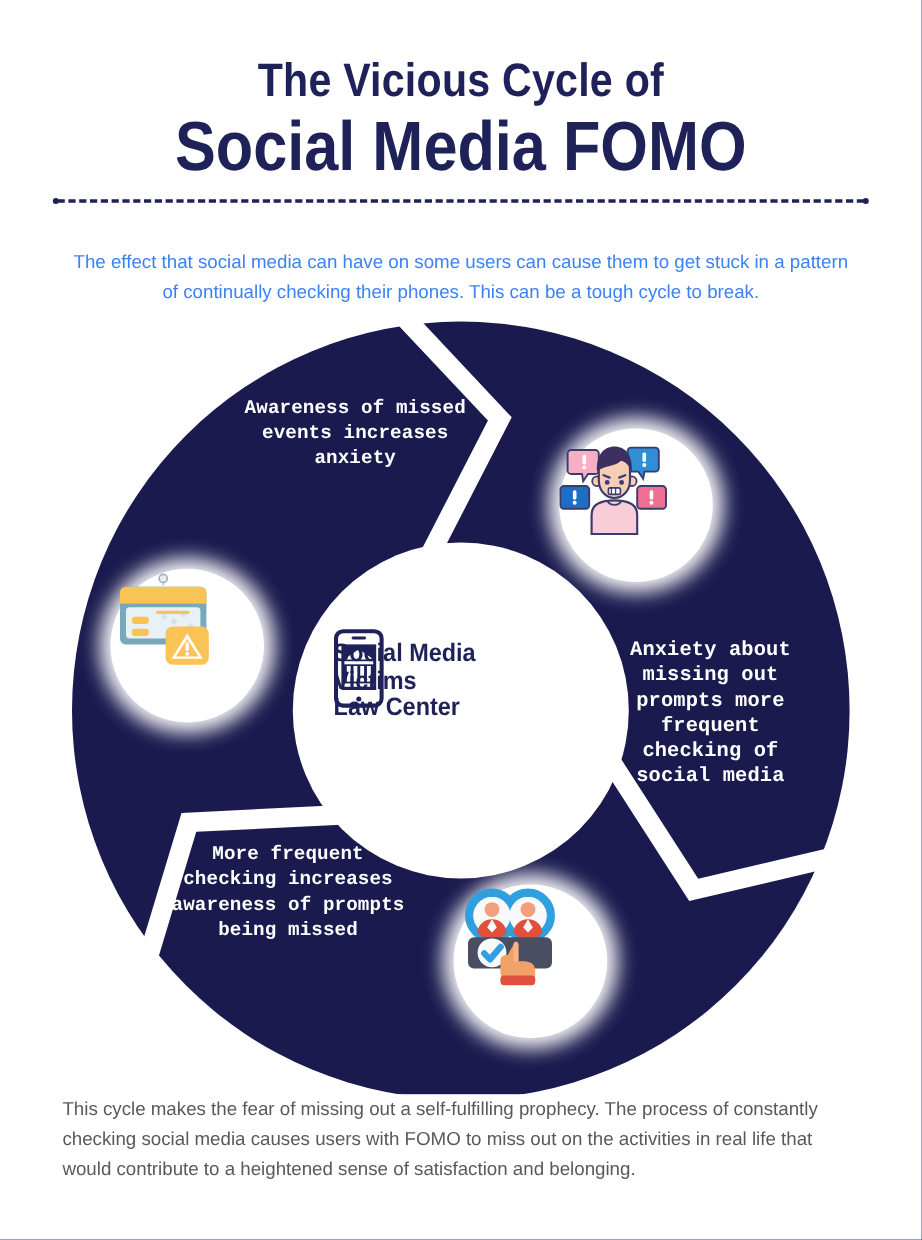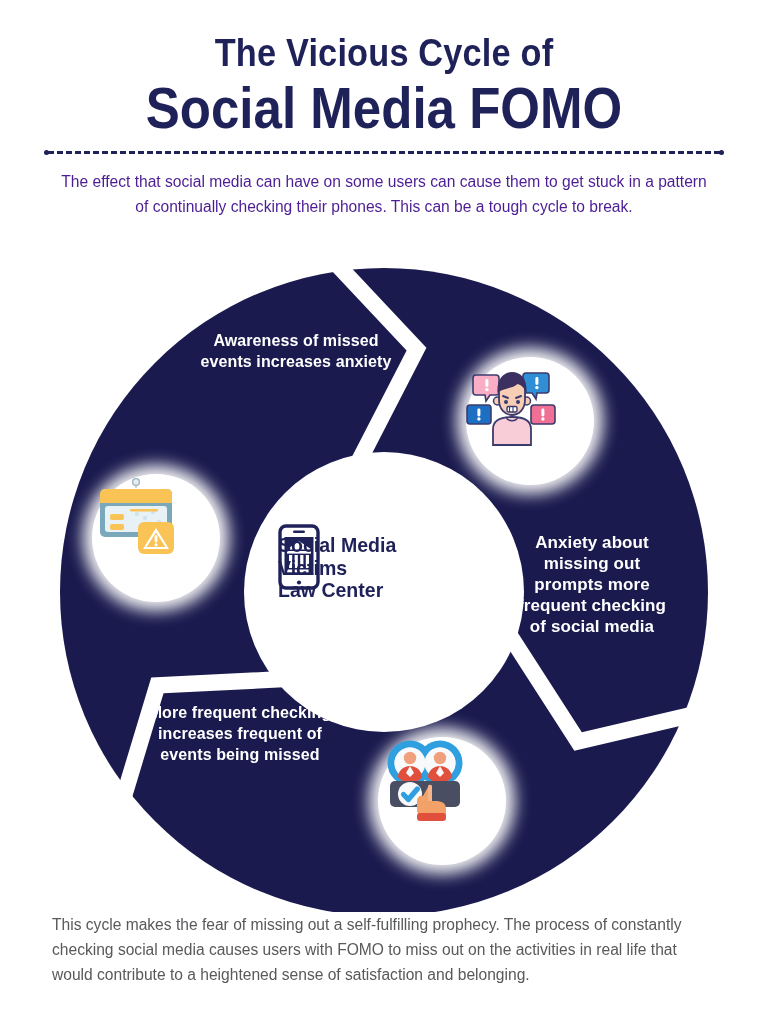--- a/index.html
+++ b/index.html
@@ -6,21 +6,21 @@
   body{
     width:768px;height:1033px;
     background:#ffffff;
     font-family:"Liberation Sans", sans-serif;
     overflow:hidden;
     position:relative;
   }
   .page{position:relative;width:768px;height:1033px;}
 
   
-  .header{padding-top:31px;text-align:center;}
+  .header{padding-top:46px;text-align:center;}
   .title-line1{
     font-family:"Liberation Sans Narrow","Liberation Sans",sans-serif;
     font-size:39px;line-height:44px;font-weight:700;
     letter-spacing:0.2px;color:#1f2159;
     transform:scaleX(.88);transform-origin:center;
   }
   .title-line2{
     font-family:"Liberation Sans Narrow","Liberation Sans",sans-serif;
     font-size:58px;line-height:62px;font-weight:700;
     letter-spacing:0px;color:#1f2159;
@@ -35,33 +35,33 @@
   .divider::before{
     content:"";position:absolute;left:-4px;top:-4px;
     width:5px;height:5px;border-radius:50%;background:#1f2159;
   }
   .divider::after{
     content:"";position:absolute;right:-4px;top:-4px;
     width:5px;height:5px;border-radius:50%;background:#1f2159;
   }
 
   .intro{
-    margin:8px auto 0;width:660px;text-align:center;
-    font-size:15.6px;line-height:25px;color:#4c1d95;
+    margin:30px auto 0;width:660px;text-align:center;
+    font-size:15.6px;line-height:25px;color:#3b82f6;
     font-family:"Liberation Sans",sans-serif;
   }
 
   
   .cycle{position:absolute;left:0;top:252px;width:768px;height:660px;}
   .cycle svg{position:absolute;left:0;top:0;}
 
   .seg-label{
     position:absolute;color:#ffffff;font-weight:700;text-align:center;
     font-size:16px;line-height:21px;letter-spacing:.1px;
-    font-family:Liberation Sans, sans-serif;
+    font-family:Liberation Mono, monospace;
   }
   #label-top{left:196px;top:78px;width:200px;}
   #label-right{left:512px;top:280px;width:160px;font-size:17px;line-height:21px;}
   #label-bottom{left:134px;top:450px;width:212px;}
 
   
   .logo{
     position:absolute;left:278px;top:272px;width:215px;height:88px;
     display:flex;align-items:center;gap:11px;
   }
@@ -119,21 +119,21 @@
           <path d="M 388 2 L 460 104 L 388 206 L 368 206 L 440 104 L 368 2 Z" fill="#000" transform="rotate(112 384 340)"></path>
 
           <path d="M 388 2 L 460 104 L 388 206 L 368 206 L 440 104 L 368 2 Z" fill="#000" transform="rotate(232 384 340)"></path>
         </mask>
       </defs>
       <rect x="0" y="0" width="768" height="660" fill="#1a1a4f" mask="url(#ringmask)"></rect>
     </svg>
 
     <div class="seg-label" id="label-top">Awareness of missed events increases anxiety</div>
     <div class="seg-label" id="label-right">Anxiety about missing out prompts more frequent checking of social media</div>
-    <div class="seg-label" id="label-bottom">More frequent checking increases frequent of events being missed</div>
+    <div class="seg-label" id="label-bottom">More frequent checking increases awareness of prompts being missed</div>
 
     <div class="logo">
       <svg class="logo-mark" viewBox="0 0 42 66">
         <rect x="2" y="2" width="38" height="62" rx="6" fill="#fff" stroke="#1f2159" stroke-width="3.4"></rect>
         <rect x="15" y="6.5" width="12" height="2.4" rx="1.2" fill="#1f2159"></rect>
         <circle cx="21" cy="58.5" r="2.1" fill="#1f2159"></circle>
         <rect x="6.5" y="13" width="29" height="38" fill="#1f2159"></rect>
         <polygon points="21,17 33.5,25.5 8.5,25.5" fill="#fff"></polygon>
         <rect x="9" y="27" width="24" height="2.6" fill="#fff"></rect>
         <rect x="11" y="31" width="3.2" height="13" fill="#fff"></rect>

